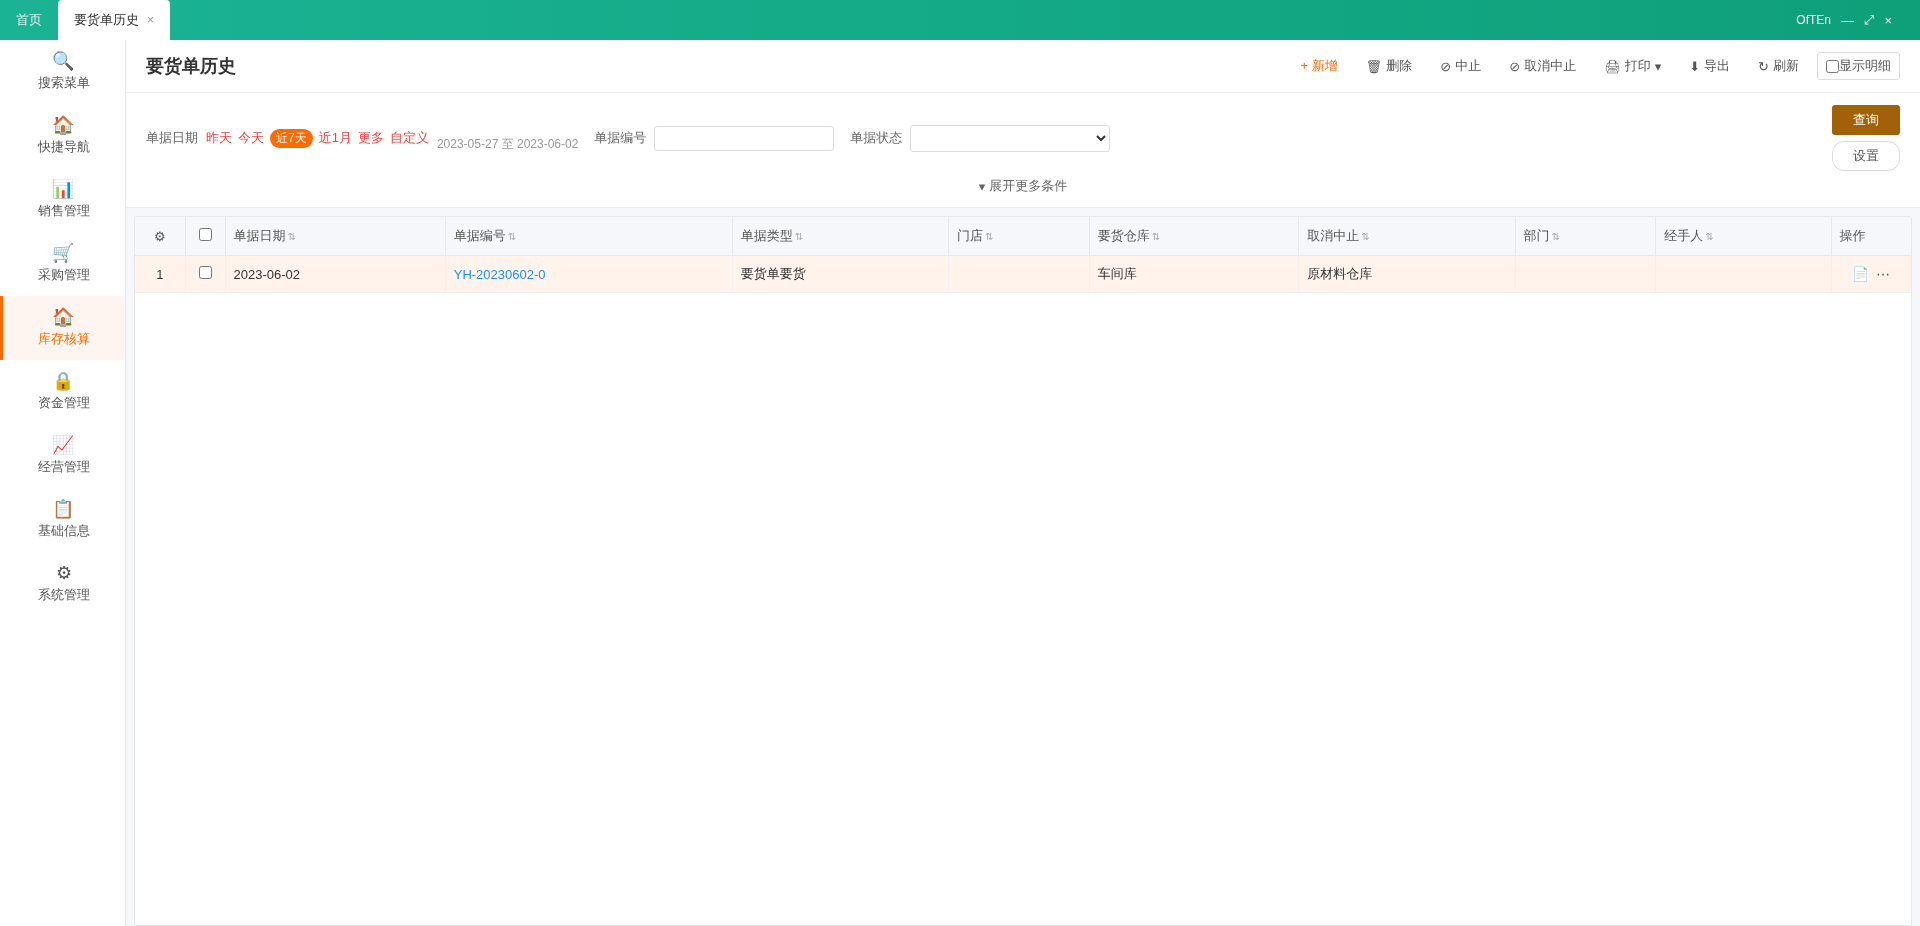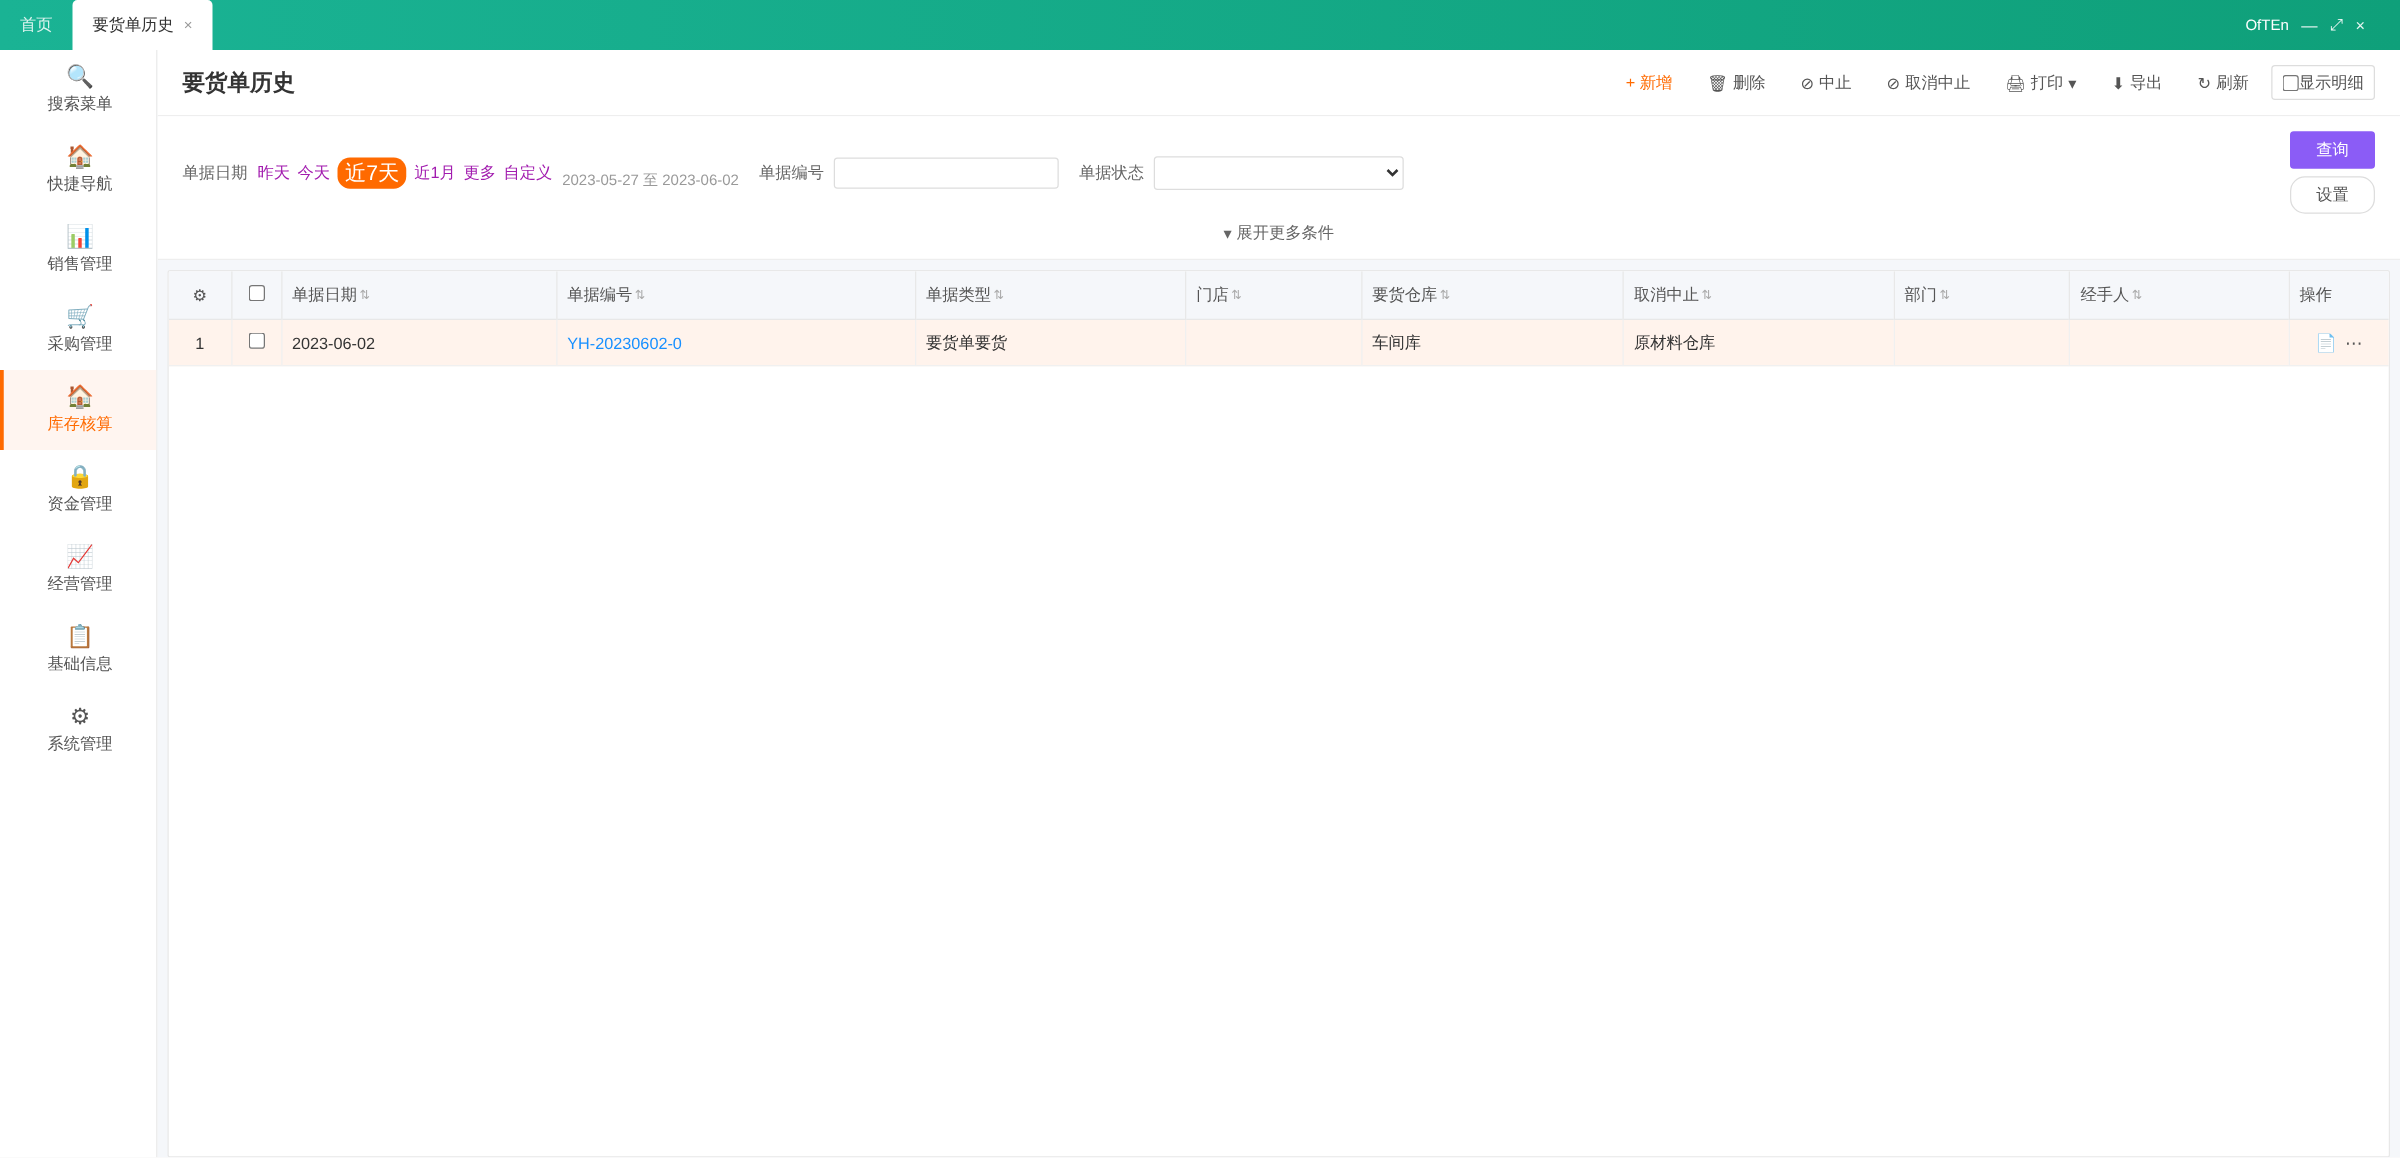--- a/index.html
+++ b/index.html
@@ -175,30 +175,30 @@
       color: #666;
       white-space: nowrap;
       font-size: 13px;
     }
     .date-shortcuts {
       display: flex;
       align-items: center;
       gap: 6px;
     }
     .date-shortcut {
-      color: #a21caf;
+      color: #ef4444;
       cursor: pointer;
       font-size: 13px;
     }
     .date-shortcut.active {
       background: #ff6a00;
       color: #fff;
       padding: 1px 6px;
       border-radius: 10px;
-      font-size: 17px;
+      font-size: 12px;
     }
     .date-range-text {
       color: #999;
       font-size: 12px;
       margin-top: 13px;
     }
     .filter-input {
       border: 1px solid #ddd;
       border-radius: 3px;
       padding: 4px 8px;
@@ -217,21 +217,21 @@
       color: #333;
       background: #fff;
     }
     .filter-actions {
       display: flex;
       flex-direction: column;
       gap: 6px;
       margin-left: auto;
     }
     .btn-query {
-      background: #8b5cf6;
+      background: #a16207;
       color: #fff;
       border: none;
       border-radius: 3px;
       padding: 6px 20px;
       cursor: pointer;
       font-size: 13px;
       font-family: Liberation Mono, monospace;
     }
     .btn-setting {
       background: #fff;

